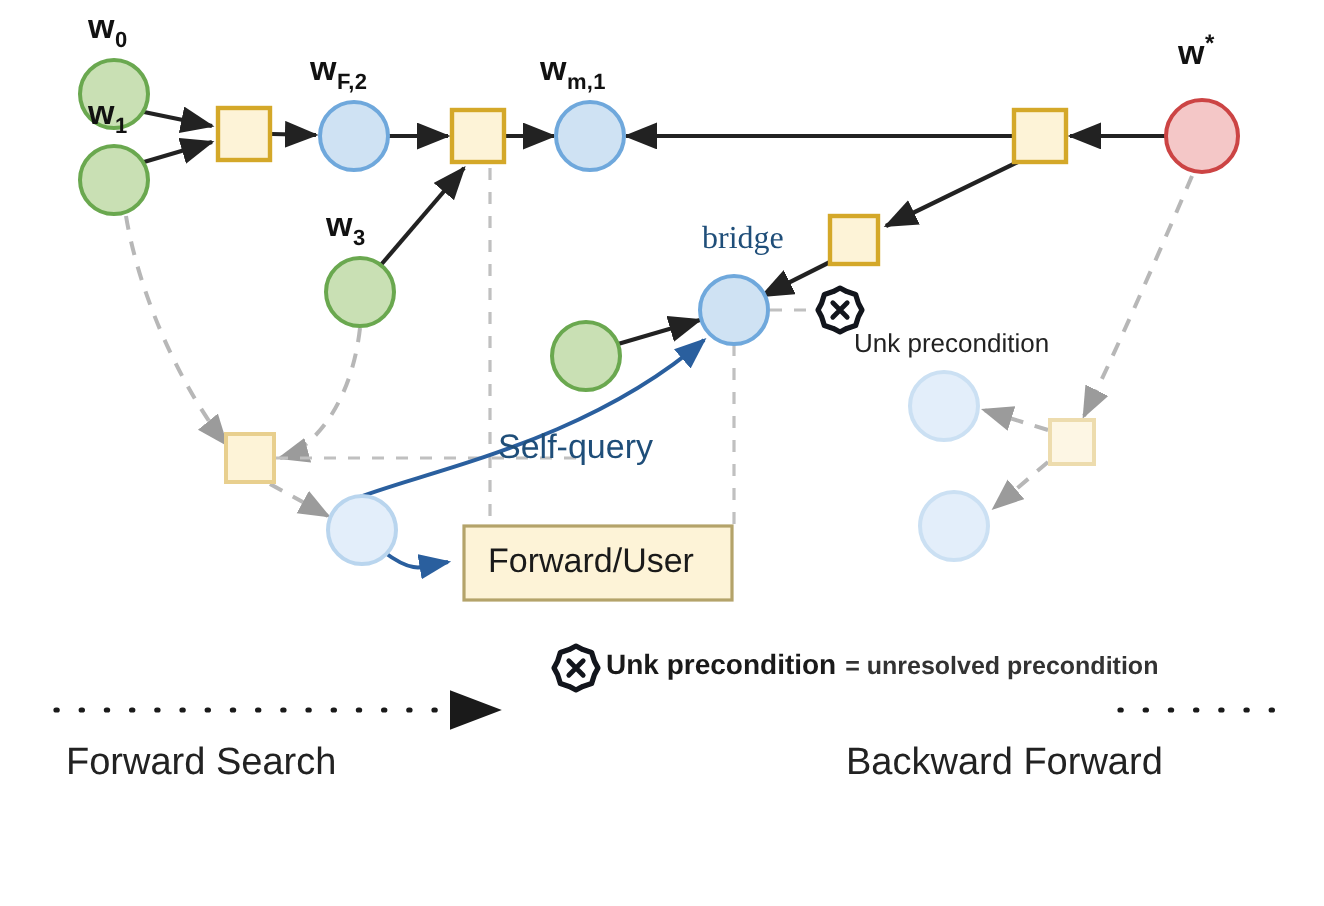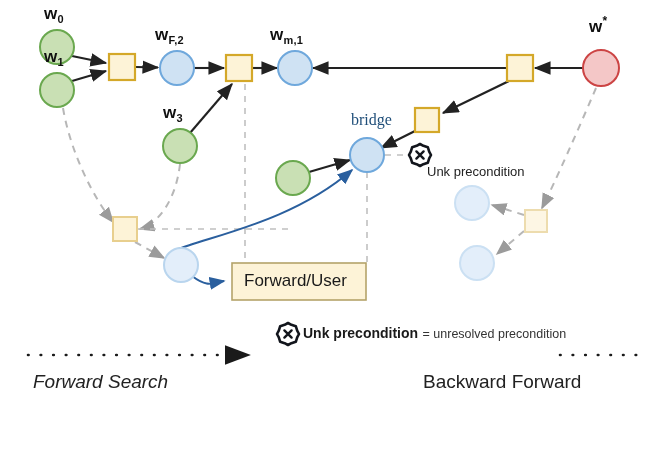--- a/index.html
+++ b/index.html
@@ -10,21 +10,21 @@
   }
   #stage{position:absolute;left:0;top:0;width:532px;height:453px;}
   svg#diagram{position:absolute;left:0;top:0;width:662px;height:453px;}
   .lbl{position:absolute;color:#111;white-space:nowrap;}
   .node-label{font-size:17px;font-weight:bold;letter-spacing:.2px;}
   .node-label sub{font-size:11px;font-weight:bold;}
   .node-label sup{font-size:12px;font-weight:bold;}
   .blue-label{color:#1f4e79;font-size:16px;}
   .oracle-text{font-size:17px;color:#1a1a1a;}
   .legend-title{font-size:14px;font-weight:bold;color:#1a1a1a;}
-  .legend-rest{font-size:12.5px;color:#333;font-weight:normal;}
+  .legend-rest{font-size:12.5px;color:#333;font-weight:bold;}
   .search-label{font-size:19px;color:#222;}
 </style>
 </head>
 <body>
 
 <div id="stage">
 
   <svg id="diagram" viewBox="0 0 662 453">
     <defs>
       <marker id="arrowDark" markerWidth="9" markerHeight="9" refX="7.4" refY="3.2" orient="auto">
@@ -138,26 +138,27 @@
   </div>
   <div class="lbl node-label" style="left:270px;top:25px;">
     <span title="wm,1">w<sub>m,1</sub></span>
   </div>
   <div class="lbl node-label" style="left:589px;top:14px;">
     <span title="w*">w<sup>*</sup></span>
   </div>
 
   <div class="lbl blue-label" style="left:351px;top:111px;font-family:Liberation Serif, serif;">bridge</div>
 
+  <div class="lbl blue-label" style="left:249px;top:214px;font-size:17px;">Self-query</div>
 
   <div class="lbl oracle-text" style="left:244px;top:271px;">Forward/User</div>
 
   <div class="lbl" style="left:427px;top:164px;font-size:13px;color:#222;">Unk precondition</div>
 
   <div class="lbl" style="left:303px;top:324px;">
     <span class="legend-title">Unk precondition</span>
     <span class="legend-rest">= unresolved precondition</span>
   </div>
 
-  <div class="lbl search-label" style="left:33px;top:371px;font-style:italic;">Forward Search</div>
+  <div class="lbl search-label" style="left:33px;top:371px;">Forward Search</div>
   <div class="lbl search-label" style="left:423px;top:371px;">Backward Forward</div>
 
 </div>
 
 </body></html>

